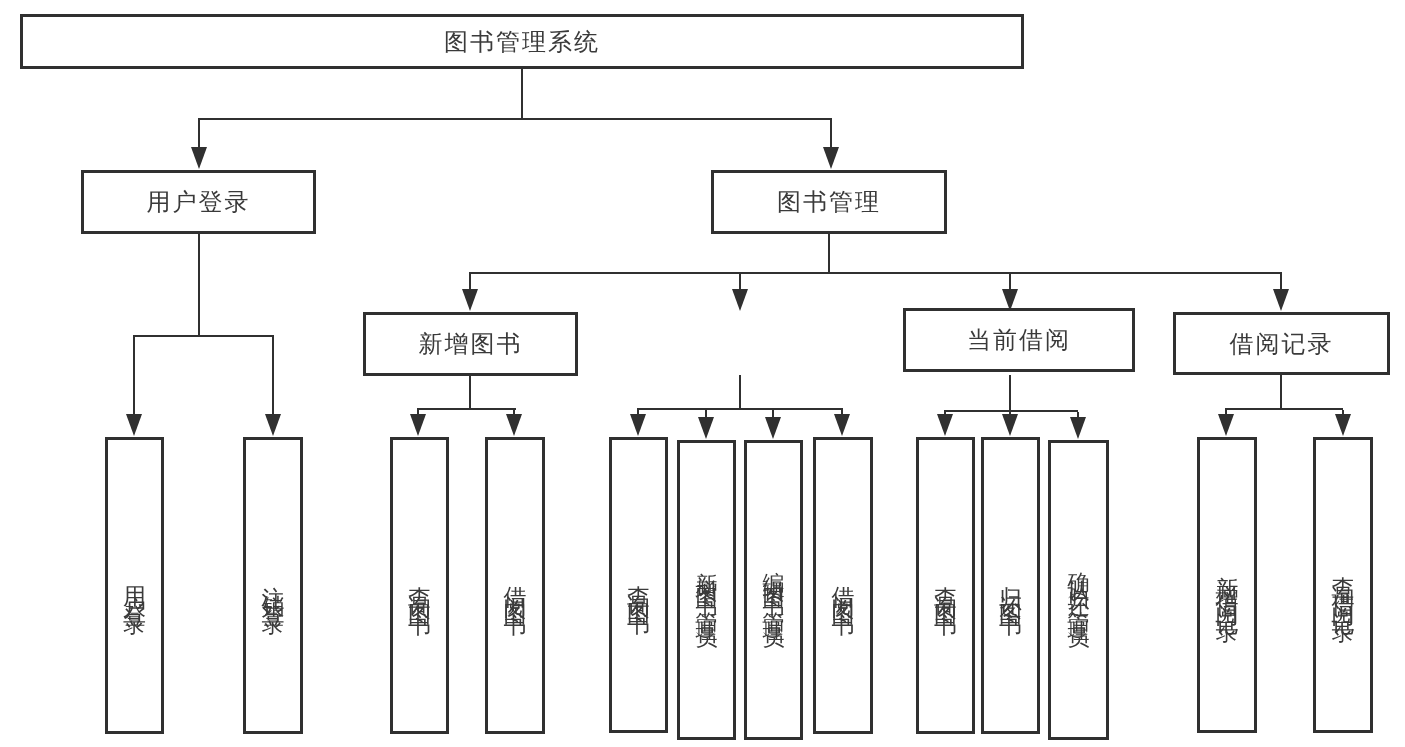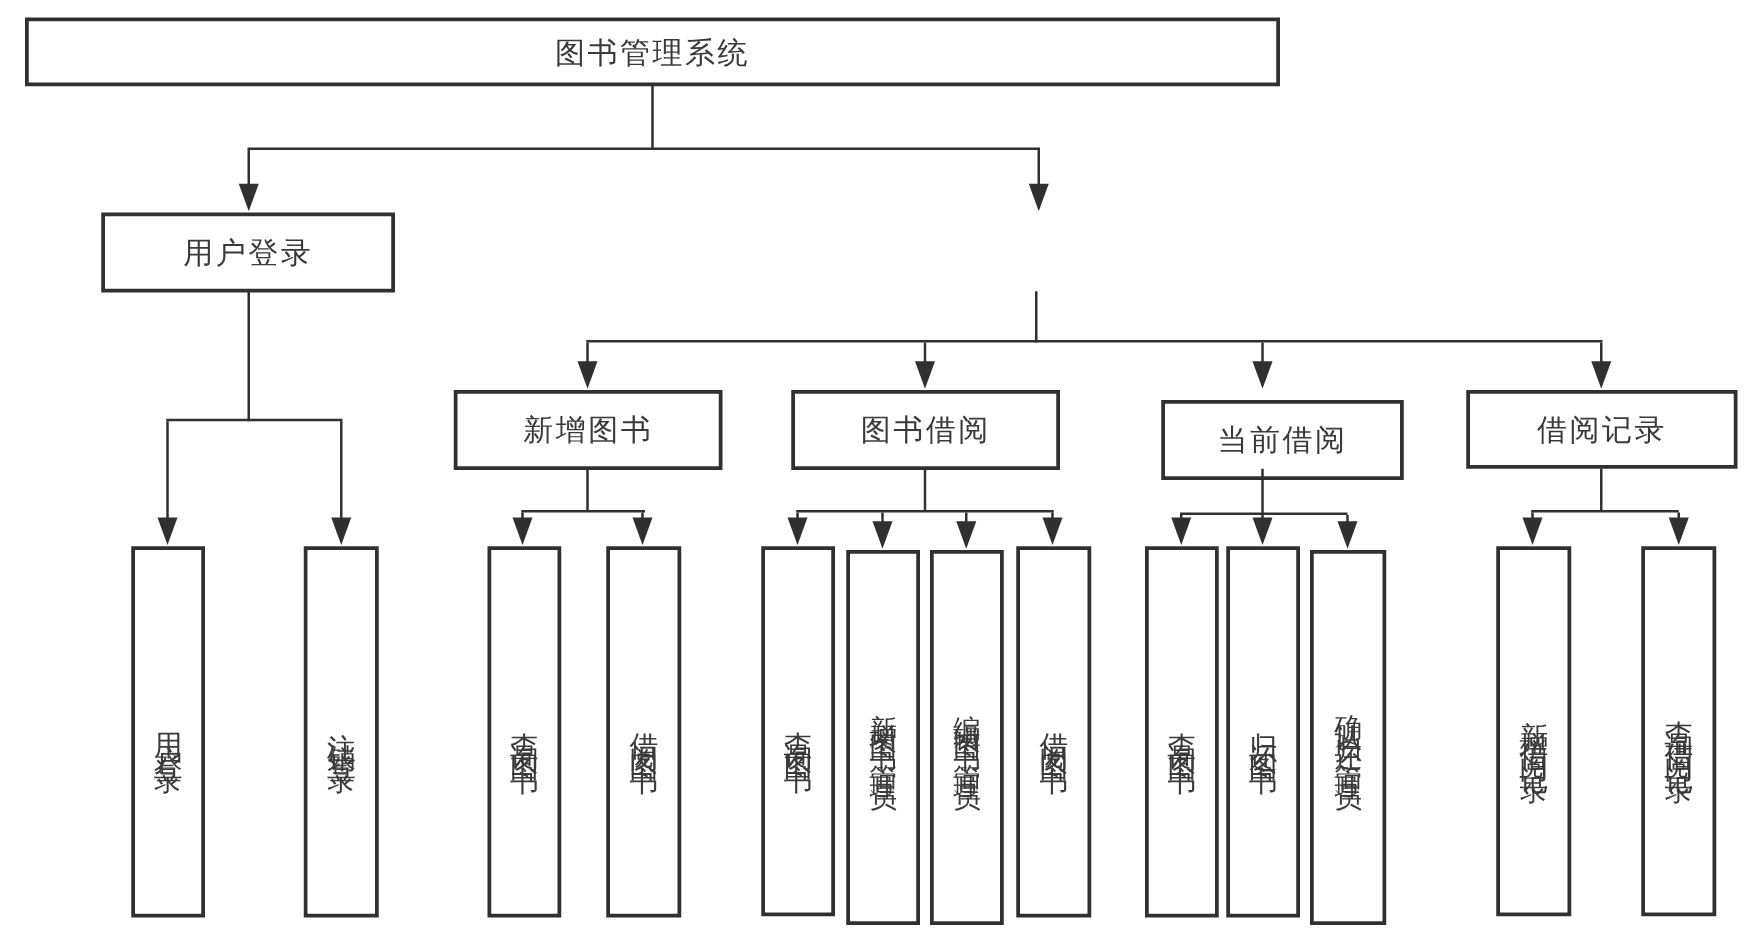--- a/index.html
+++ b/index.html
@@ -39,28 +39,28 @@
 
 <div class="canvas" style="--line: #303030; --text: #3a3a3a; --watermark: #b9bdc2; --background: #ffffff;">
 
   <div class="hbox" style="left:20px;top:14px;width:1004px;height:55px;">
     <span>图书管理系统</span>
   </div>
 
   <div class="hbox" style="left:81px;top:170px;width:235px;height:64px;">
     <span>用户登录</span>
   </div>
+  <div class="hbox" style="left:711px;top:170px;width:236px;height:64px;">
+    <span>图书管理</span>
+  </div>
 
   <div class="hbox" style="left:363px;top:312px;width:215px;height:64px;">
     <span>新增图书</span>
   </div>
-  <div class="hbox" style="left:633px;top:312px;width:215px;height:64px;">
-    <span>图书借阅</span>
-  </div>
-  <div class="hbox" style="left:903px;top:320px;width:194px;height:64px;margin-left:26px;">
+  <div class="hbox" style="left:903px;top:308px;width:232px;height:64px;">
     <span>当前借阅</span>
   </div>
   <div class="hbox" style="left:1173px;top:312px;width:217px;height:63px;">
     <span>借阅记录</span>
   </div>
 
   <div class="leaf" style="left:105px;top:437px;width:59px;height:297px;">
     <span>用户登录</span>
   </div>
   <div class="leaf" style="left:243px;top:437px;width:60px;height:297px;">

